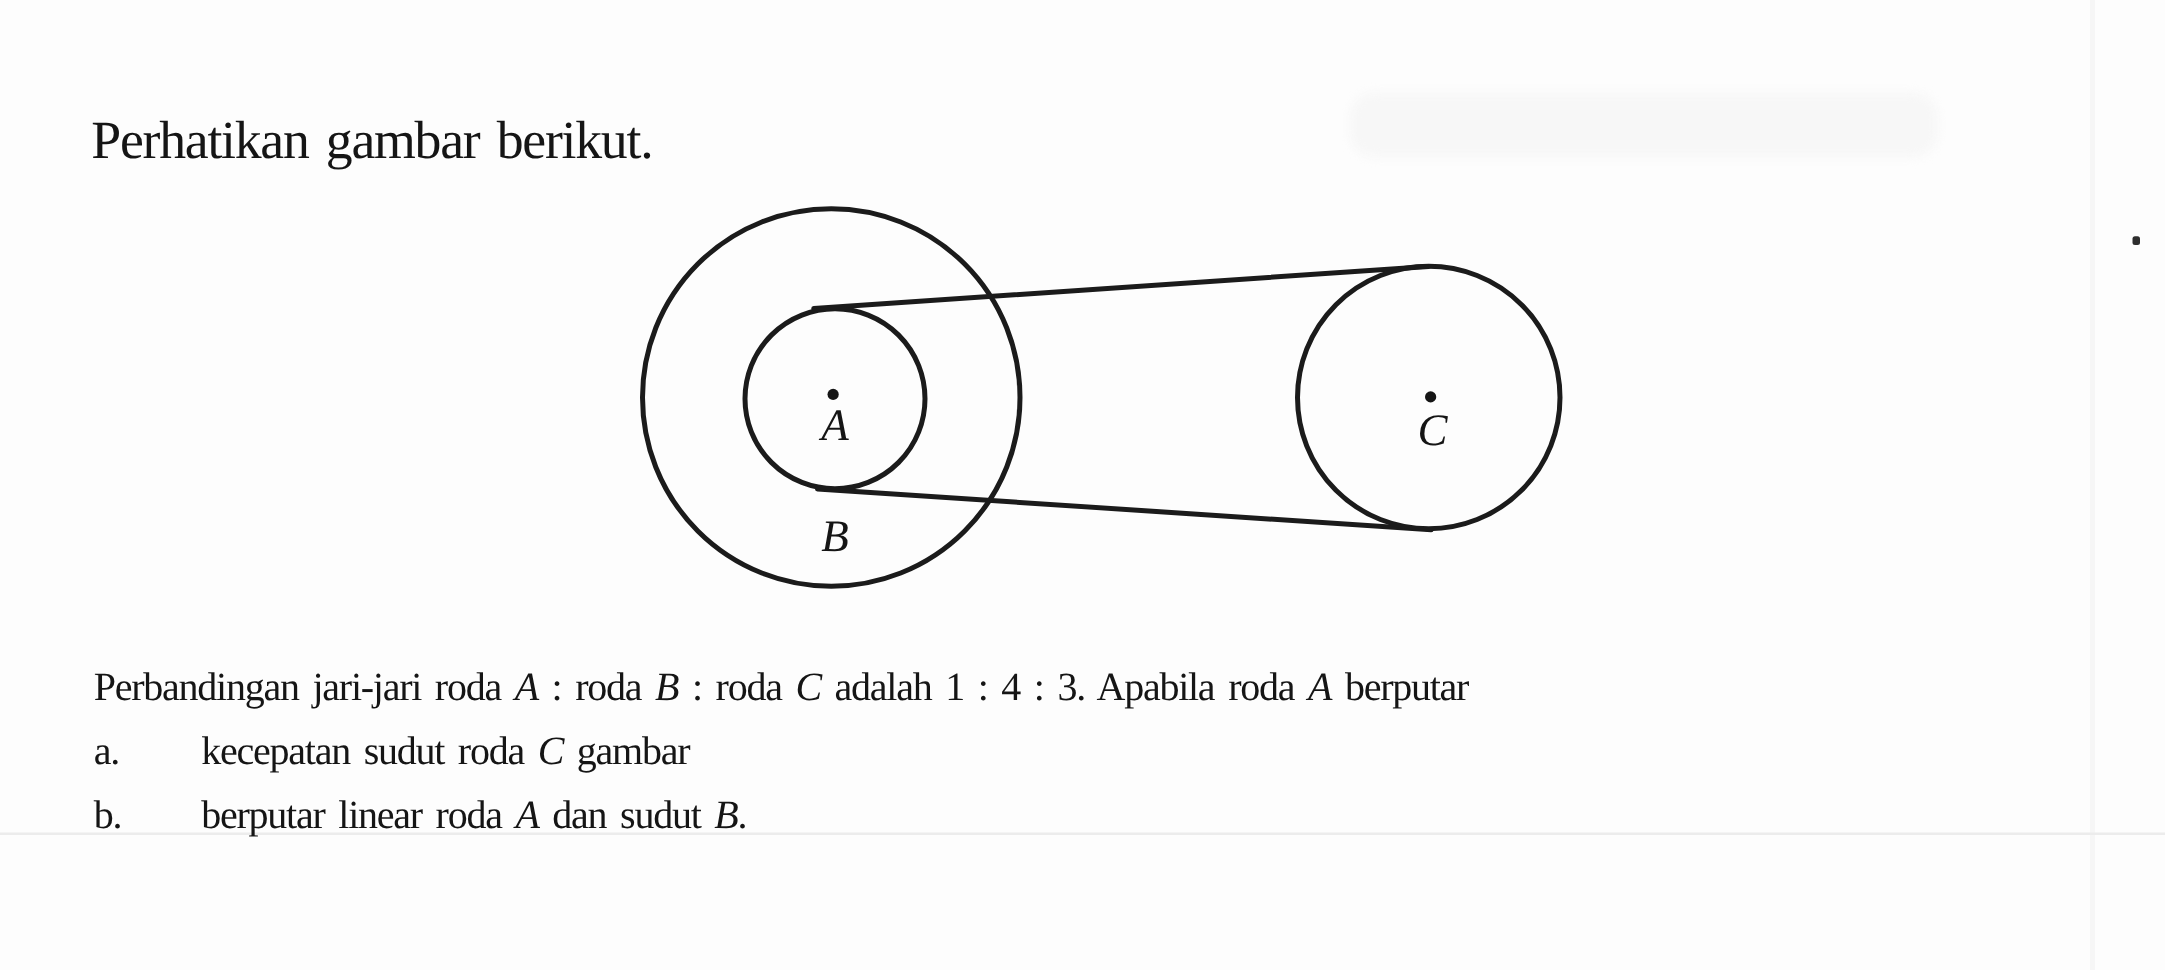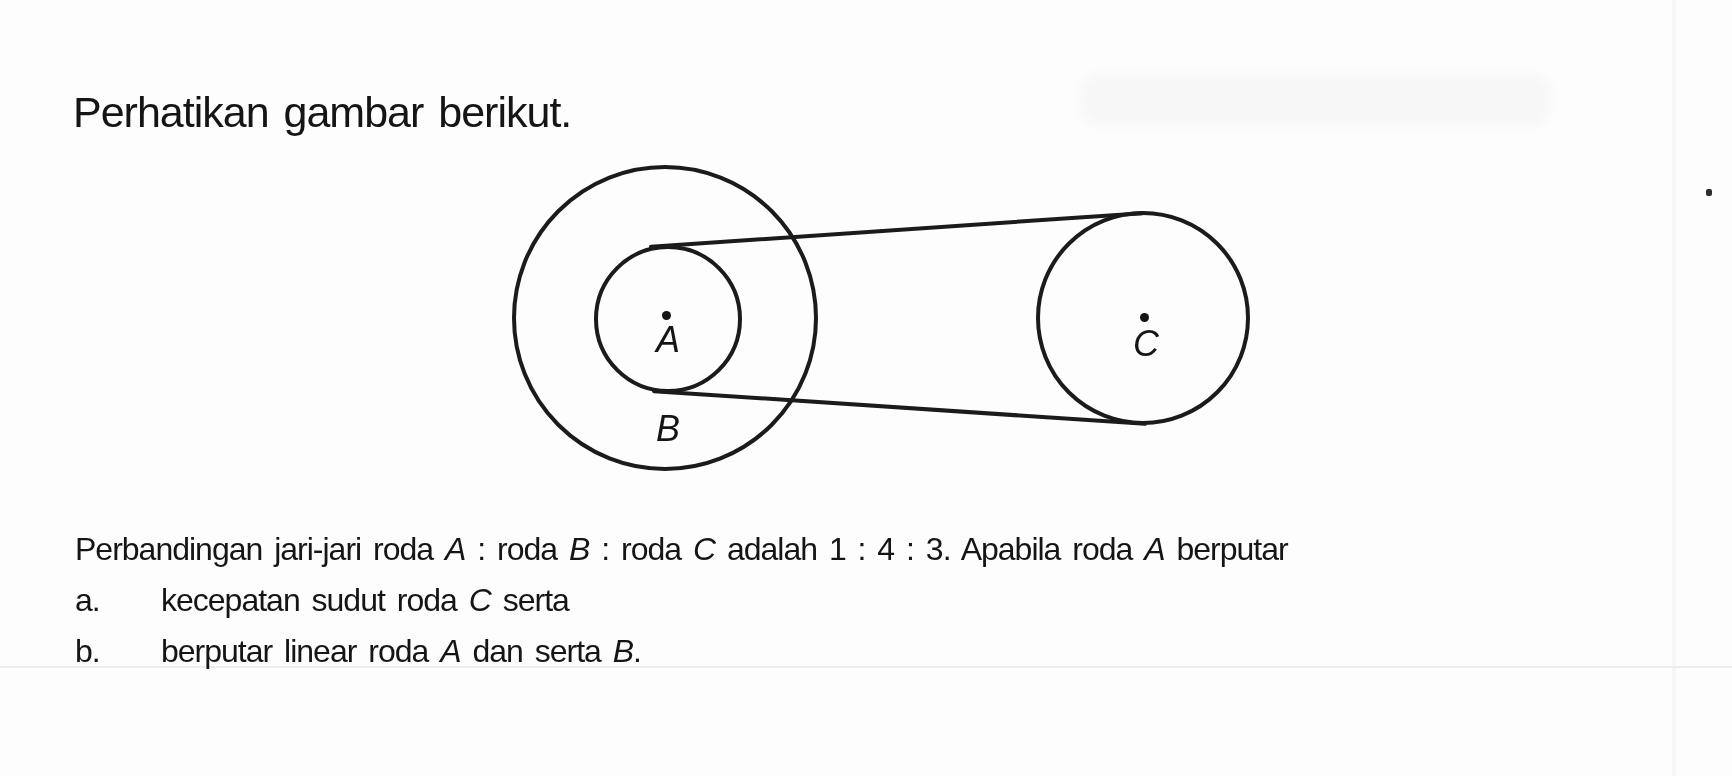--- a/index.html
+++ b/index.html
@@ -1,19 +1,19 @@
 <!DOCTYPE html>
 <html><head>
 <meta charset="utf-8">
 <style>
   html,body { margin:0; padding:0; background:#e9e9e9; }
   .page {
     position:relative; width:1732px; height:776px;
     background:#fdfdfd; overflow:hidden;
-    font-family:Liberation Sans, sans-serif;
+    font-family:Liberation Serif, serif;
     color:#151515;
   }
   .title {
     position:absolute; left:73px; top:89px;
     font-size:43px; letter-spacing:-1px; word-spacing:4px;
     white-space:nowrap; line-height:1.1;
   }
   
   .circle {
     position:absolute; border:4px solid #1b1b1b; border-radius:50%;
@@ -86,17 +86,17 @@
     <div class="circle c"></div>
     <div class="dot adot"></div>
     <div class="dot cdot"></div>
     <div class="wlabel la">A</div>
     <div class="wlabel lb">B</div>
     <div class="wlabel lc">C</div>
   </div>
 
   <div class="body">
     <div class="tline"><span>Perbandingan jari-jari roda </span><span class="var">A</span><span> : roda </span><span class="var">B</span><span> : roda </span><span class="var">C</span><span> adalah 1 : 4 : 3. Apabila roda </span><span class="var">A</span><span> berputar</span></div>
-    <div class="tline"><span class="marker">a.</span><span><span>kecepatan sudut roda </span><span class="var">C</span><span> serta</span></span></div>
-    <div class="tline"><span class="marker">b.</span><span><span>berputar linear roda </span><span class="var">A</span><span> dan serta </span><span class="var">B</span><span>.</span></span></div>
+    <div class="tline"><span class="marker">a.</span><span><span>kecepatan sudut roda </span><span class="var">C</span><span> gambar</span></span></div>
+    <div class="tline"><span class="marker">b.</span><span><span>berputar linear roda </span><span class="var">A</span><span> dan sudut </span><span class="var">B</span><span>.</span></span></div>
   </div>
 
 </div>
 
 </body></html>

